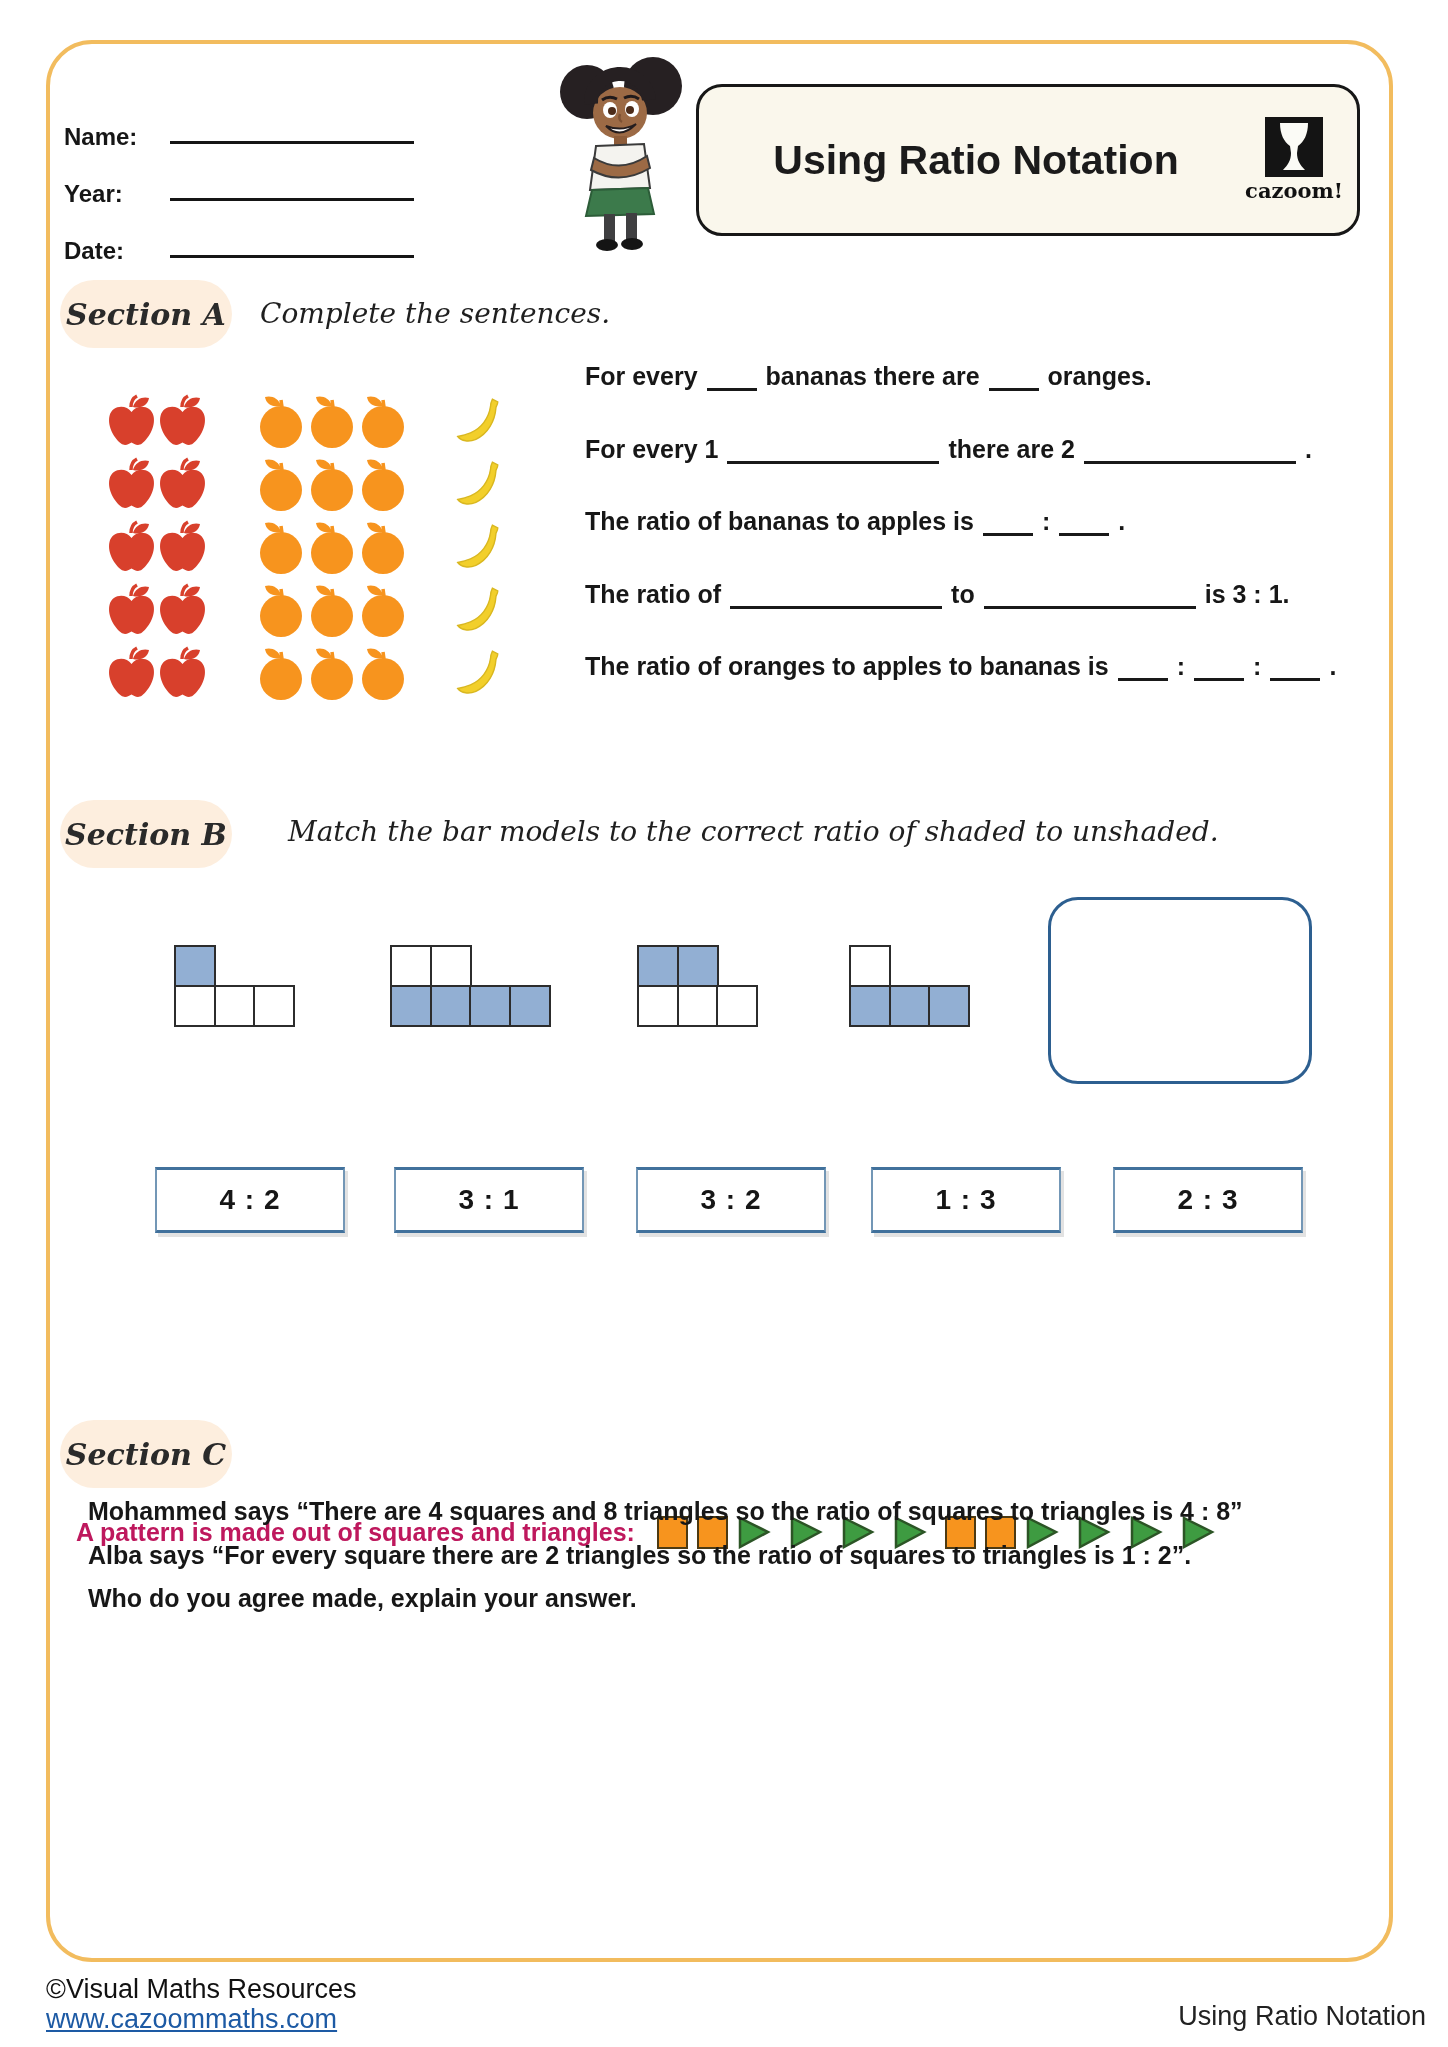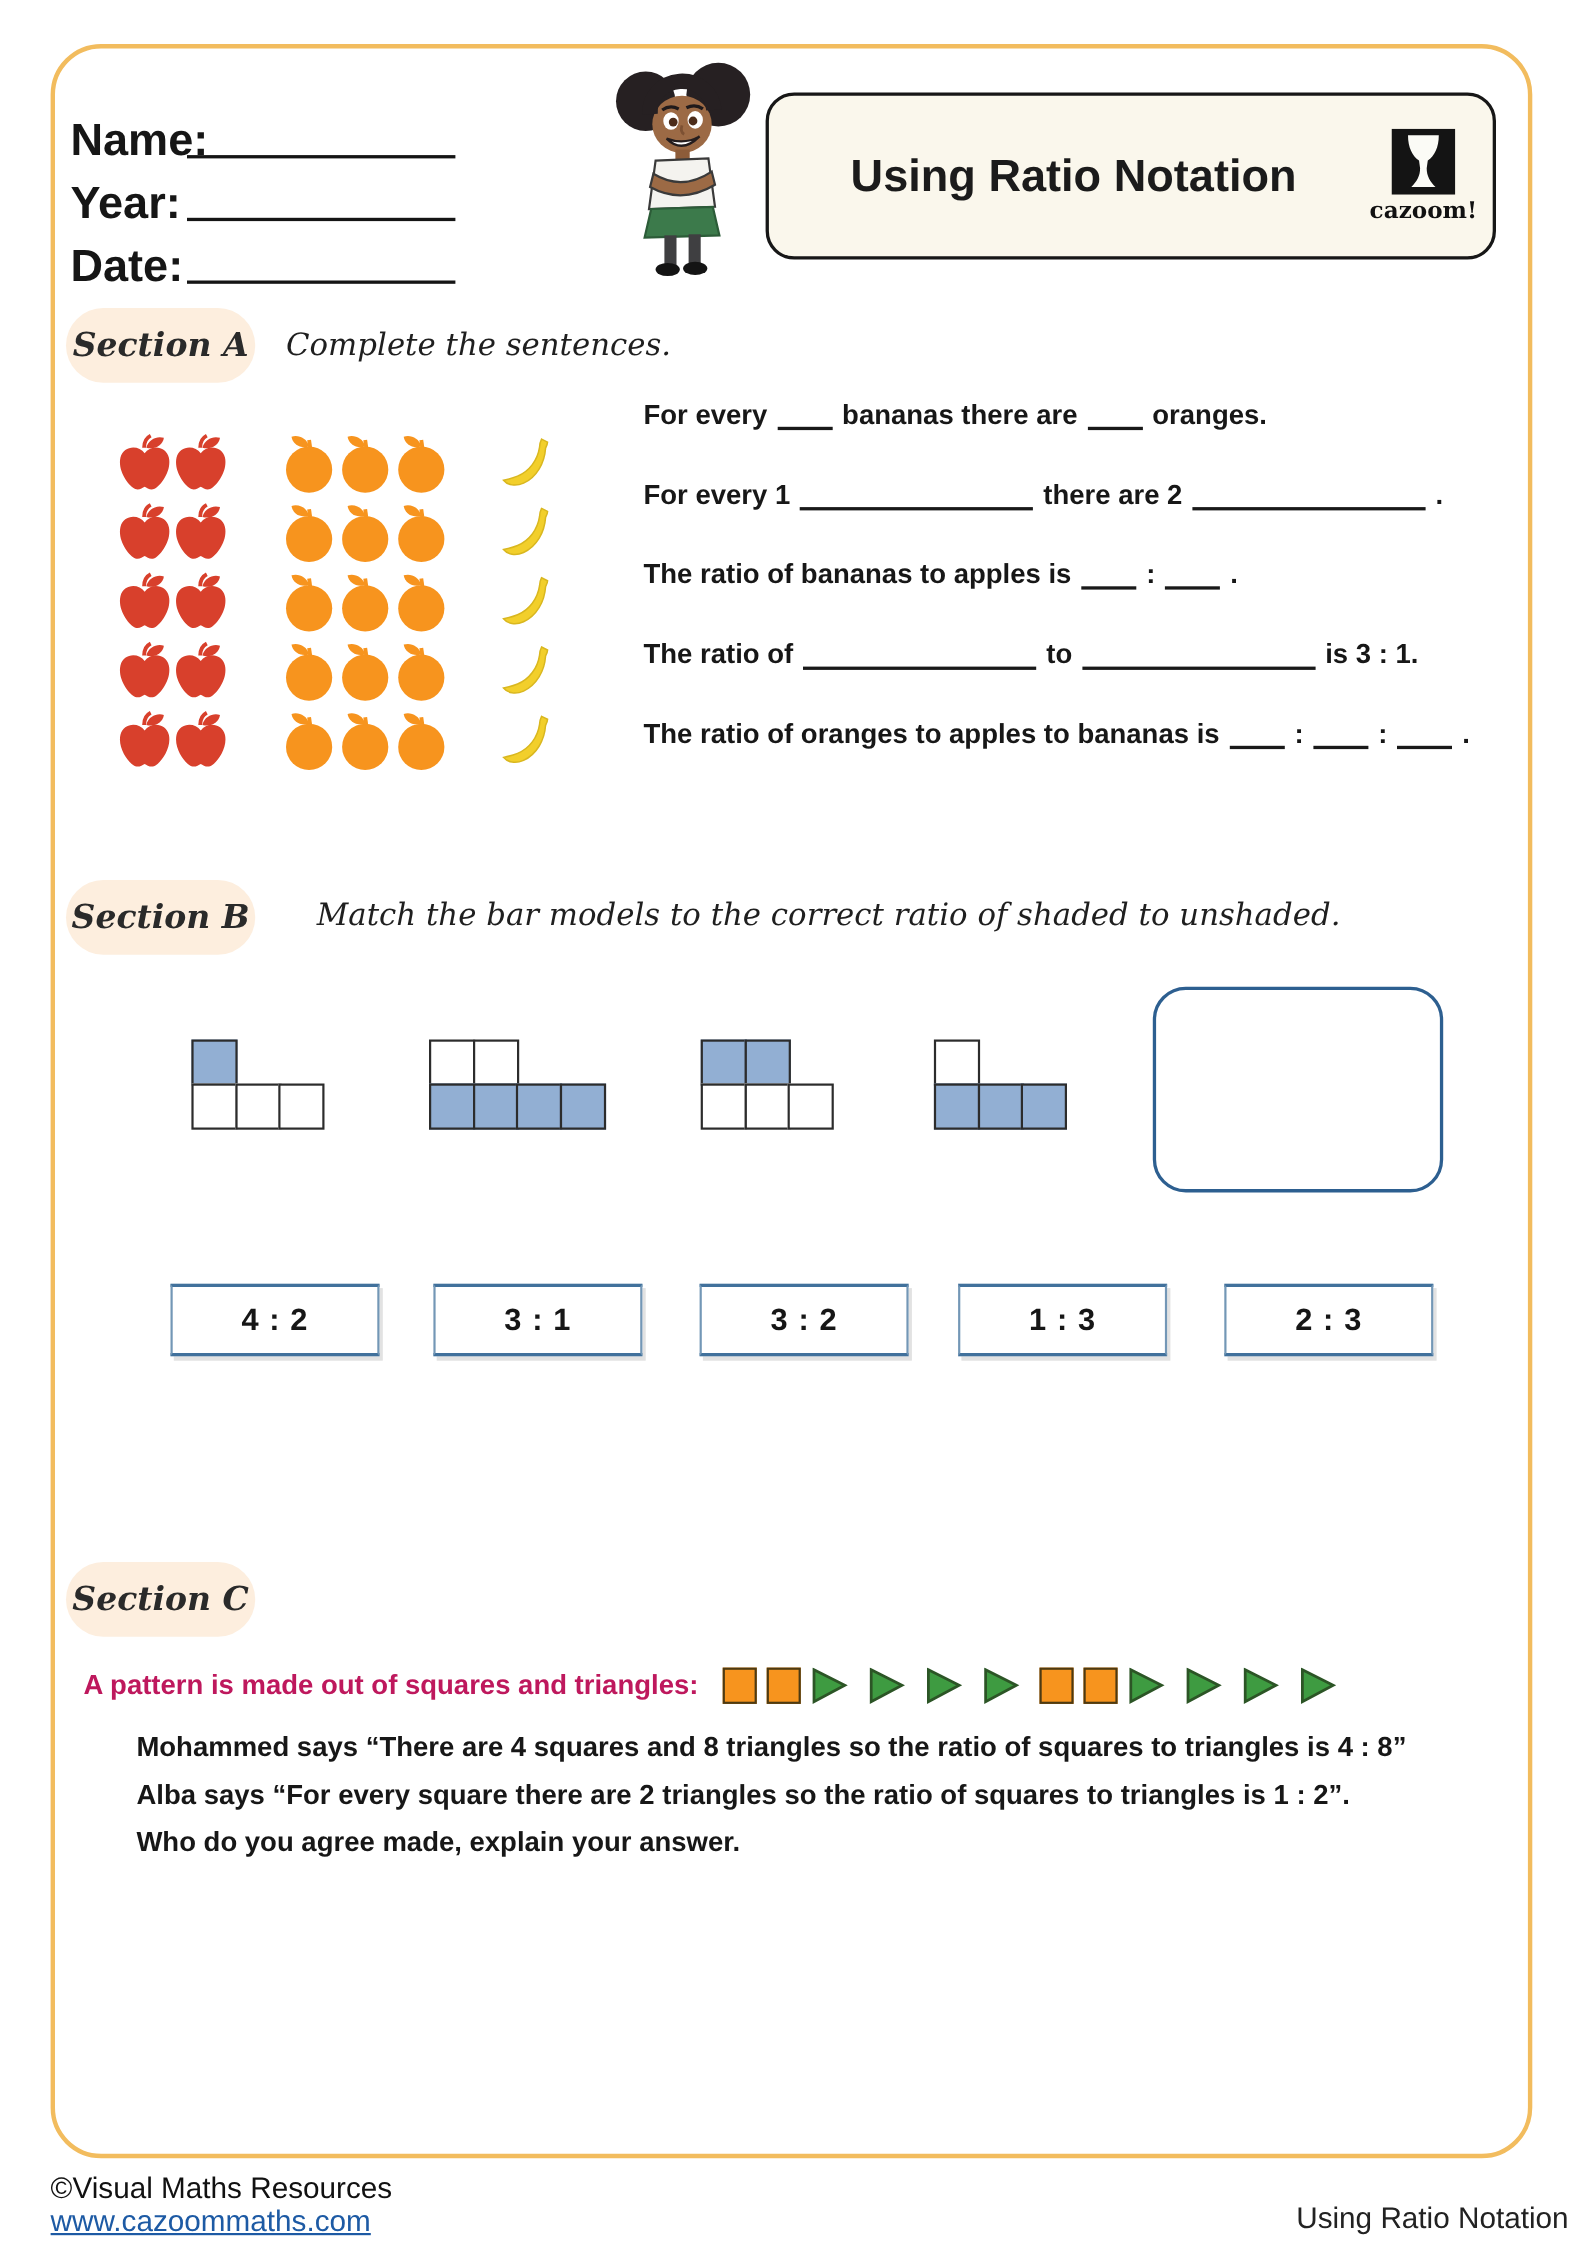--- a/index.html
+++ b/index.html
@@ -4,21 +4,21 @@
 <style>
   html,body{margin:0;padding:0;background:#fff;}
   .page{position:relative;width:1448px;height:2047px;background:#fff;overflow:hidden;
         font-family:"Liberation Sans",sans-serif;color:#1c1c1c;}
   .page-border{position:absolute;left:46px;top:40px;width:1347px;height:1922px;
         border:4px solid var(--page-border,#f2bc5e);border-radius:46px;box-sizing:border-box;}
 
   
   .header-fields{position:absolute;left:64px;top:94px;width:350px;}
   .field-row{display:flex;align-items:flex-end;height:57px;}
-  .field-label{font-weight:bold;font-size:41px;width:102px;color:#161616;}
+  .field-label{font-weight:bold;font-size:24px;width:102px;color:#161616;}
   .field-line{flex:1;border-bottom:3px solid #151515;margin-bottom:7px;margin-left:4px;}
   .girl{position:absolute;left:546px;top:56px;}
   .title-box{position:absolute;left:696px;top:84px;width:664px;height:152px;
         background:var(--title-box-bg,#faf7ec);border:3.5px solid #171717;border-radius:26px;
         box-sizing:border-box;display:flex;align-items:center;}
   .title{flex:1;text-align:center;font-size:41px;font-weight:bold;color:#1b1b1b;padding-left:12px;}
   .logo{width:106px;display:flex;flex-direction:column;align-items:center;margin-right:10px;}
   .logo svg{display:block;}
   .logo-text{font-family:"DejaVu Serif",serif;font-weight:bold;font-size:21px;margin-top:1px;color:#111;}
 
@@ -66,21 +66,21 @@
   .note{position:absolute;left:0;top:1318px;width:100%;text-align:center;
         font-family:"DejaVu Serif",serif;font-style:italic;font-size:28px;color:#1b1b1b;}
 
   
   .c-intro{position:absolute;left:76px;top:1516px;display:flex;align-items:center;
         font-weight:bold;font-size:25px;color:#be185d;}
   .pattern{display:flex;align-items:center;margin-left:22px;}
   .p-square{width:27px;height:29px;border:2.5px solid #4d3a12;background:var(--square-orange,#f7941e);
         margin-right:9px;}
   .pattern svg{margin-right:9px;display:block;}
-  .c-lines{position:absolute;left:88px;top:1574px;margin-left:36px;}
+  .c-lines{position:absolute;left:88px;top:1497px;}
   .c-line{height:43.5px;font-weight:bold;font-size:25px;white-space:nowrap;color:#171717;}
 
   
   .footer-copy{position:absolute;left:46px;top:1974px;font-size:27px;color:#111;}
   .footer-link{position:absolute;left:46px;top:2004px;font-size:27px;color:var(--link-blue,#1d5aa4);
         text-decoration:underline;cursor:pointer;}
   .footer-title{position:absolute;right:22px;top:2001px;font-size:27px;color:#222;}
 </style>
 </head>
 <body>

